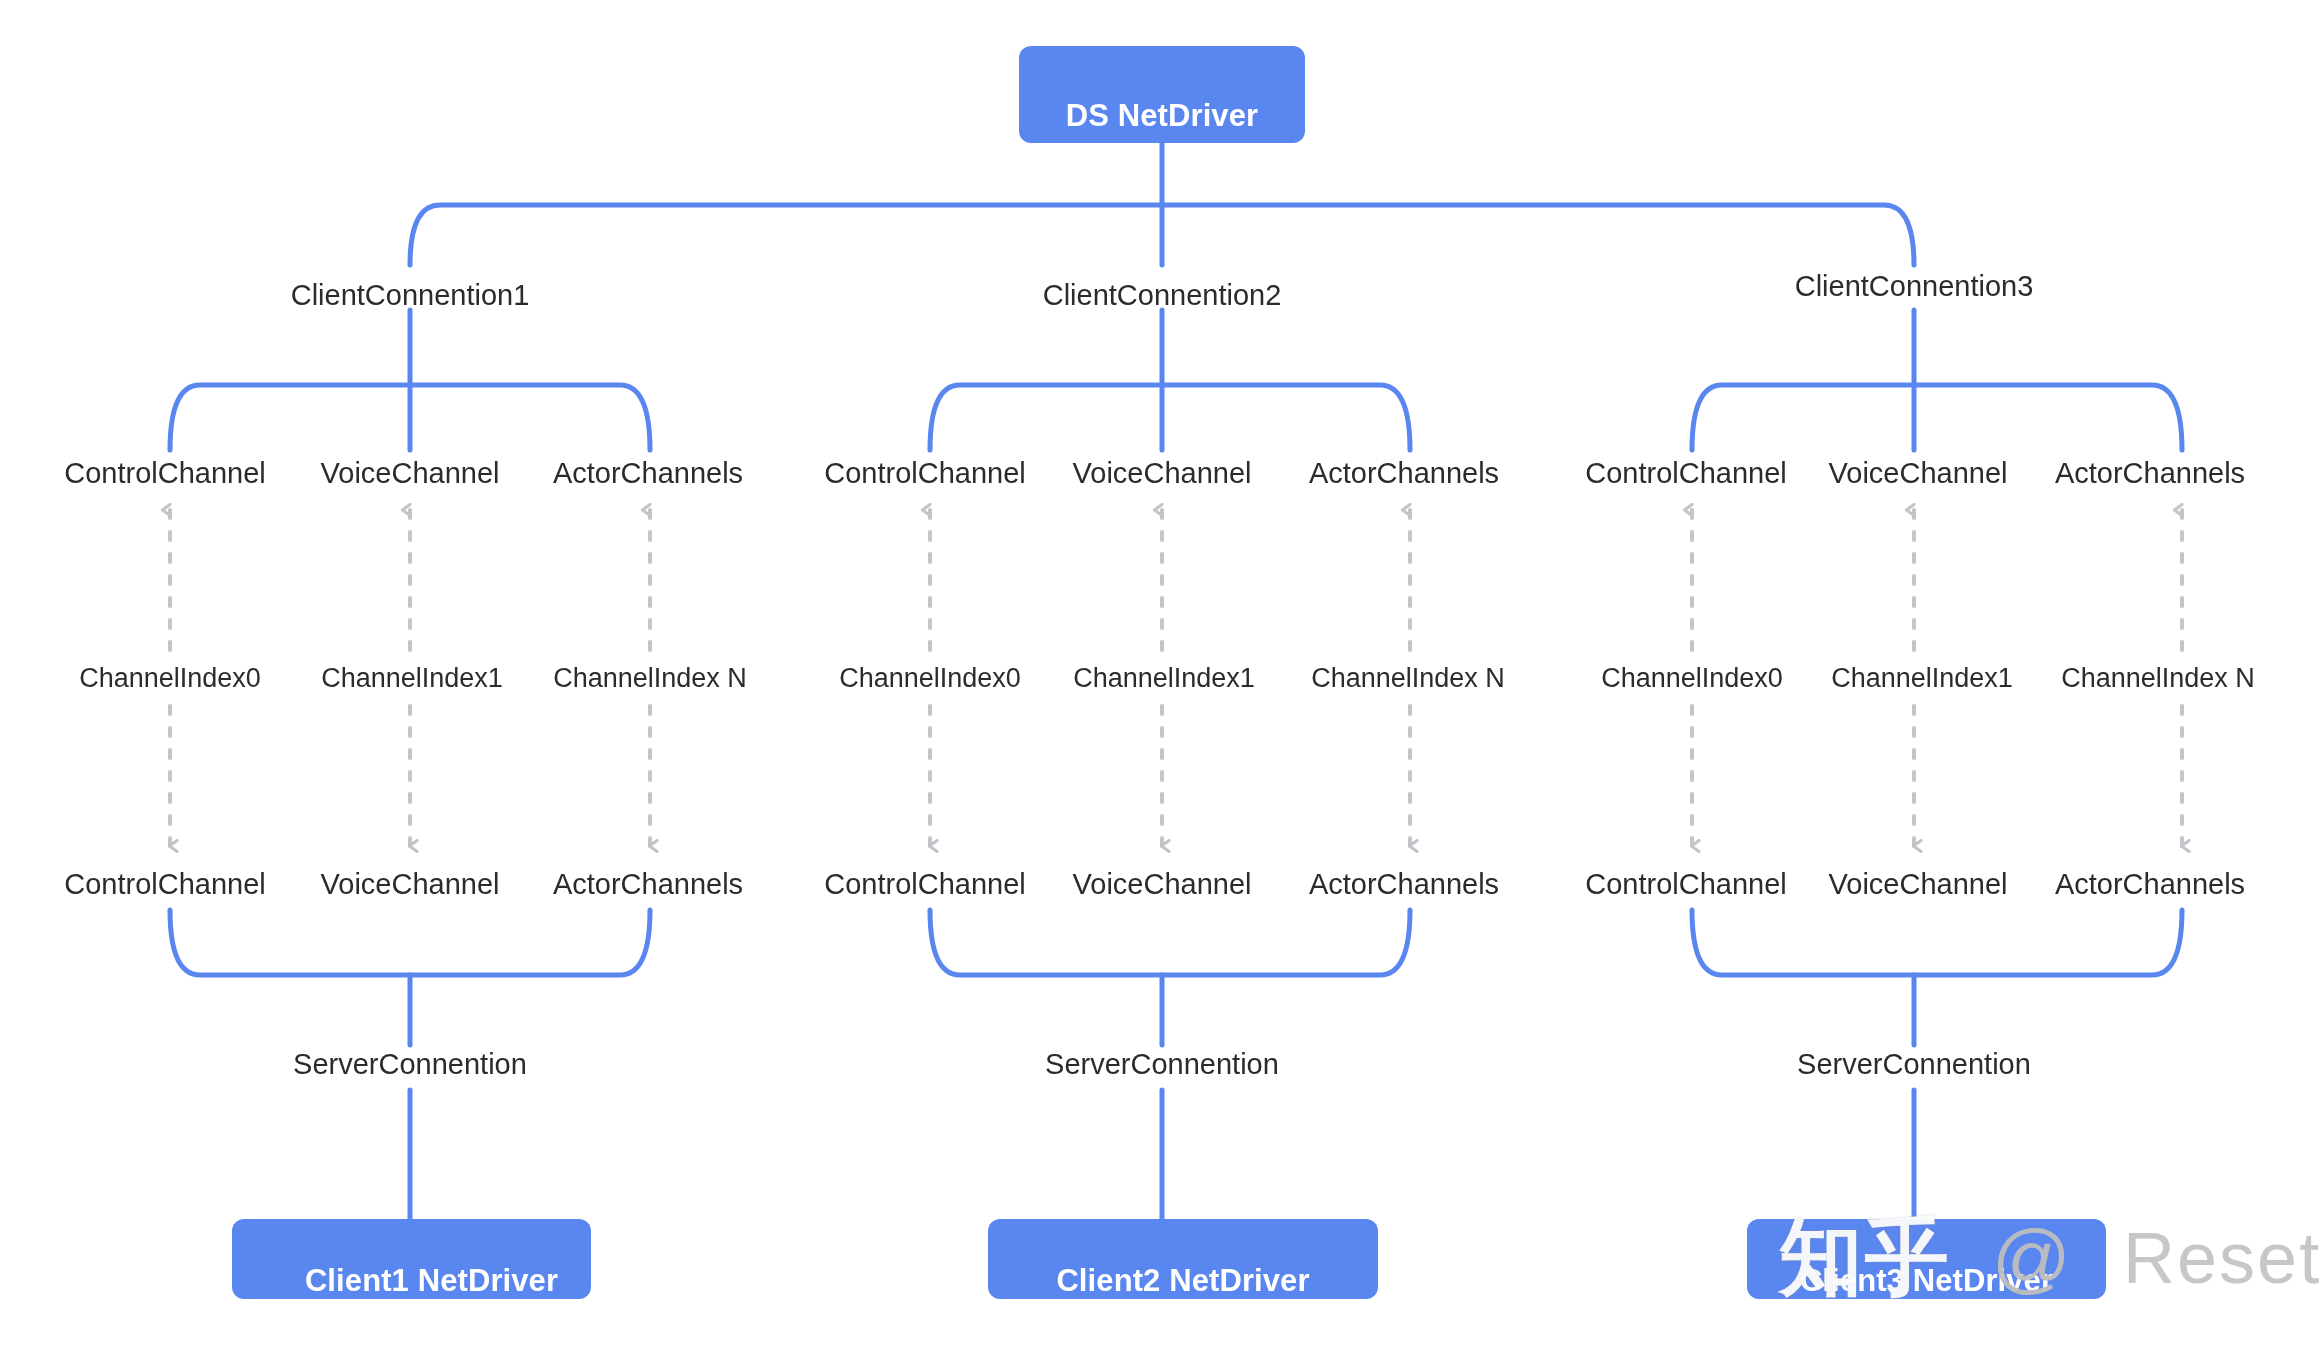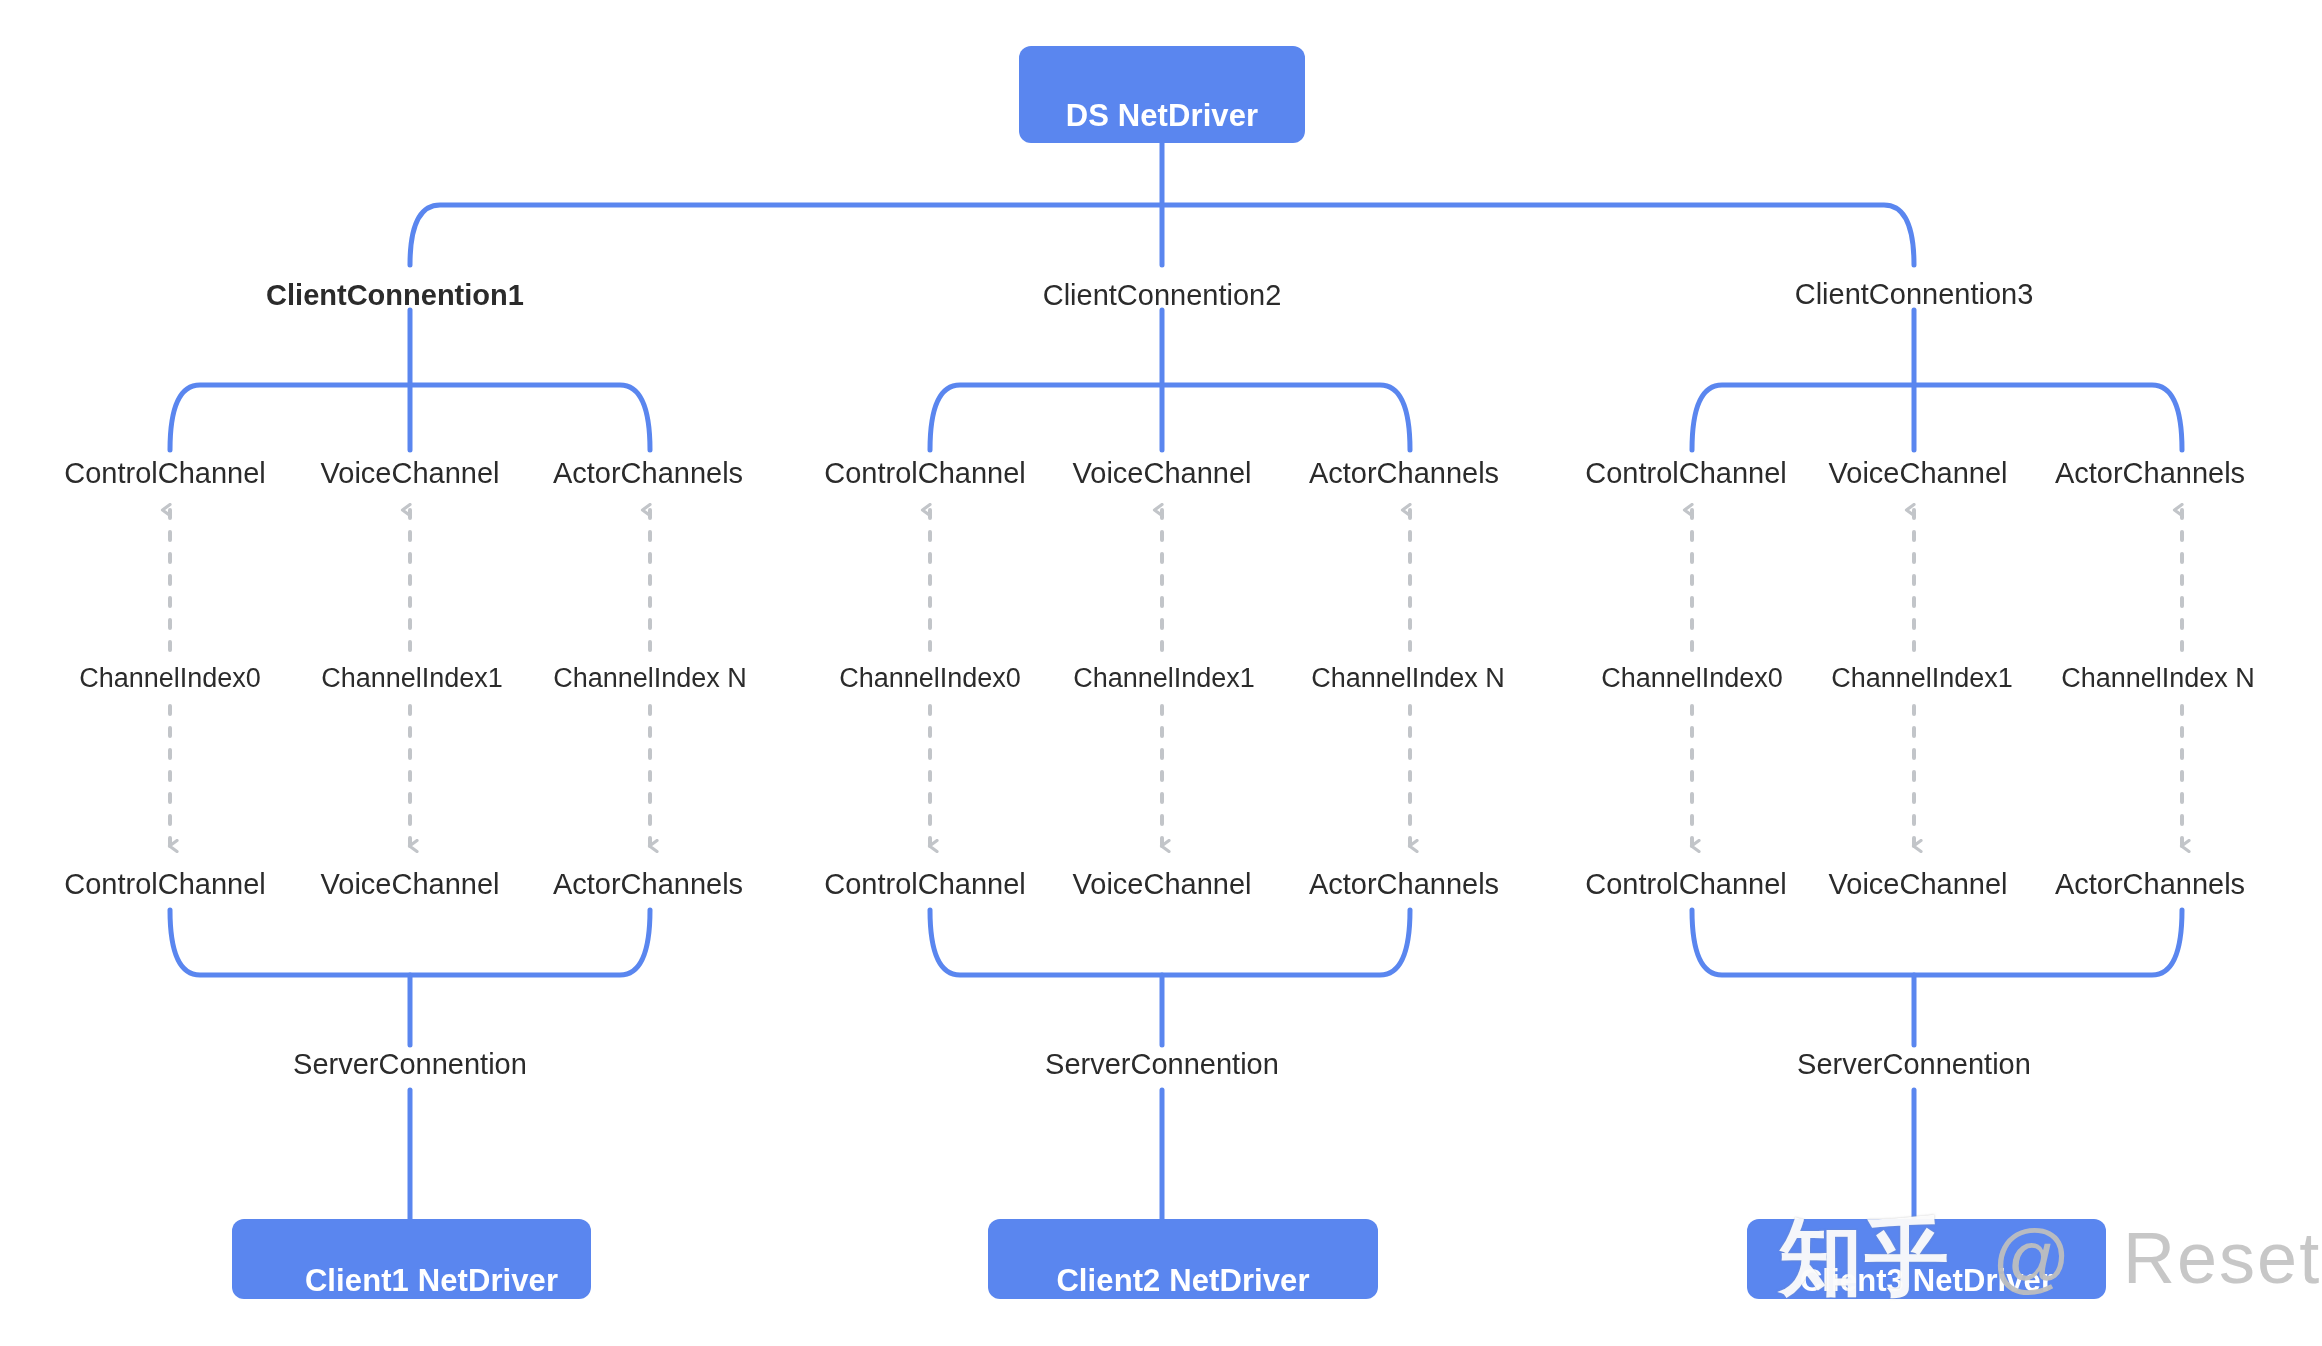--- a/index.html
+++ b/index.html
@@ -161,21 +161,21 @@
       <path d="M1692,706 L1692,846" marker-end="url(#arrowDown)"></path>
       <path d="M1914,706 L1914,846" marker-end="url(#arrowDown)"></path>
       <path d="M2182,706 L2182,846" marker-end="url(#arrowDown)"></path>
     </g>
   </svg>
 
   <div class="node-box root" style="left:1019px; top:46px; width:286px; height:97px;">
     <span class="node-label">DS NetDriver</span>
   </div>
 
-  <div class="txt" style="left:395px; top:295px;font-weight:bold;">ClientConnention1</div>
+  <div class="txt" style="left:410px; top:295px;">ClientConnention1</div>
 
   <div class="txt" style="left:165px; top:473px;">ControlChannel</div>
   <div class="txt" style="left:410px; top:473px;">VoiceChannel</div>
   <div class="txt" style="left:648px; top:473px;">ActorChannels</div>
 
   <div class="txt small" style="left:170px; top:678px;">ChannelIndex0</div>
   <div class="txt small" style="left:412px; top:678px;">ChannelIndex1</div>
   <div class="txt small" style="left:650px; top:678px;">ChannelIndex N</div>
 
   <div class="txt" style="left:165px; top:884px;">ControlChannel</div>
@@ -201,21 +201,21 @@
   <div class="txt" style="left:925px; top:884px;">ControlChannel</div>
   <div class="txt" style="left:1162px; top:884px;">VoiceChannel</div>
   <div class="txt" style="left:1404px; top:884px;">ActorChannels</div>
 
   <div class="txt" style="left:1162px; top:1064px;">ServerConnention</div>
 
   <div class="node-box" style="left:988px; top:1219px; width:390px; height:80px;">
     <span class="node-label">Client2 NetDriver</span>
   </div>
 
-  <div class="txt" style="left:1914px; top:294px;text-align:right;">ClientConnention3</div>
+  <div class="txt" style="left:1914px; top:286px;text-align:right;">ClientConnention3</div>
 
   <div class="txt" style="left:1686px; top:473px;">ControlChannel</div>
   <div class="txt" style="left:1918px; top:473px;">VoiceChannel</div>
   <div class="txt" style="left:2150px; top:473px;">ActorChannels</div>
 
   <div class="txt small" style="left:1692px; top:678px;">ChannelIndex0</div>
   <div class="txt small" style="left:1922px; top:678px;">ChannelIndex1</div>
   <div class="txt small" style="left:2158px; top:678px;">ChannelIndex N</div>
 
   <div class="txt" style="left:1686px; top:884px;">ControlChannel</div>

